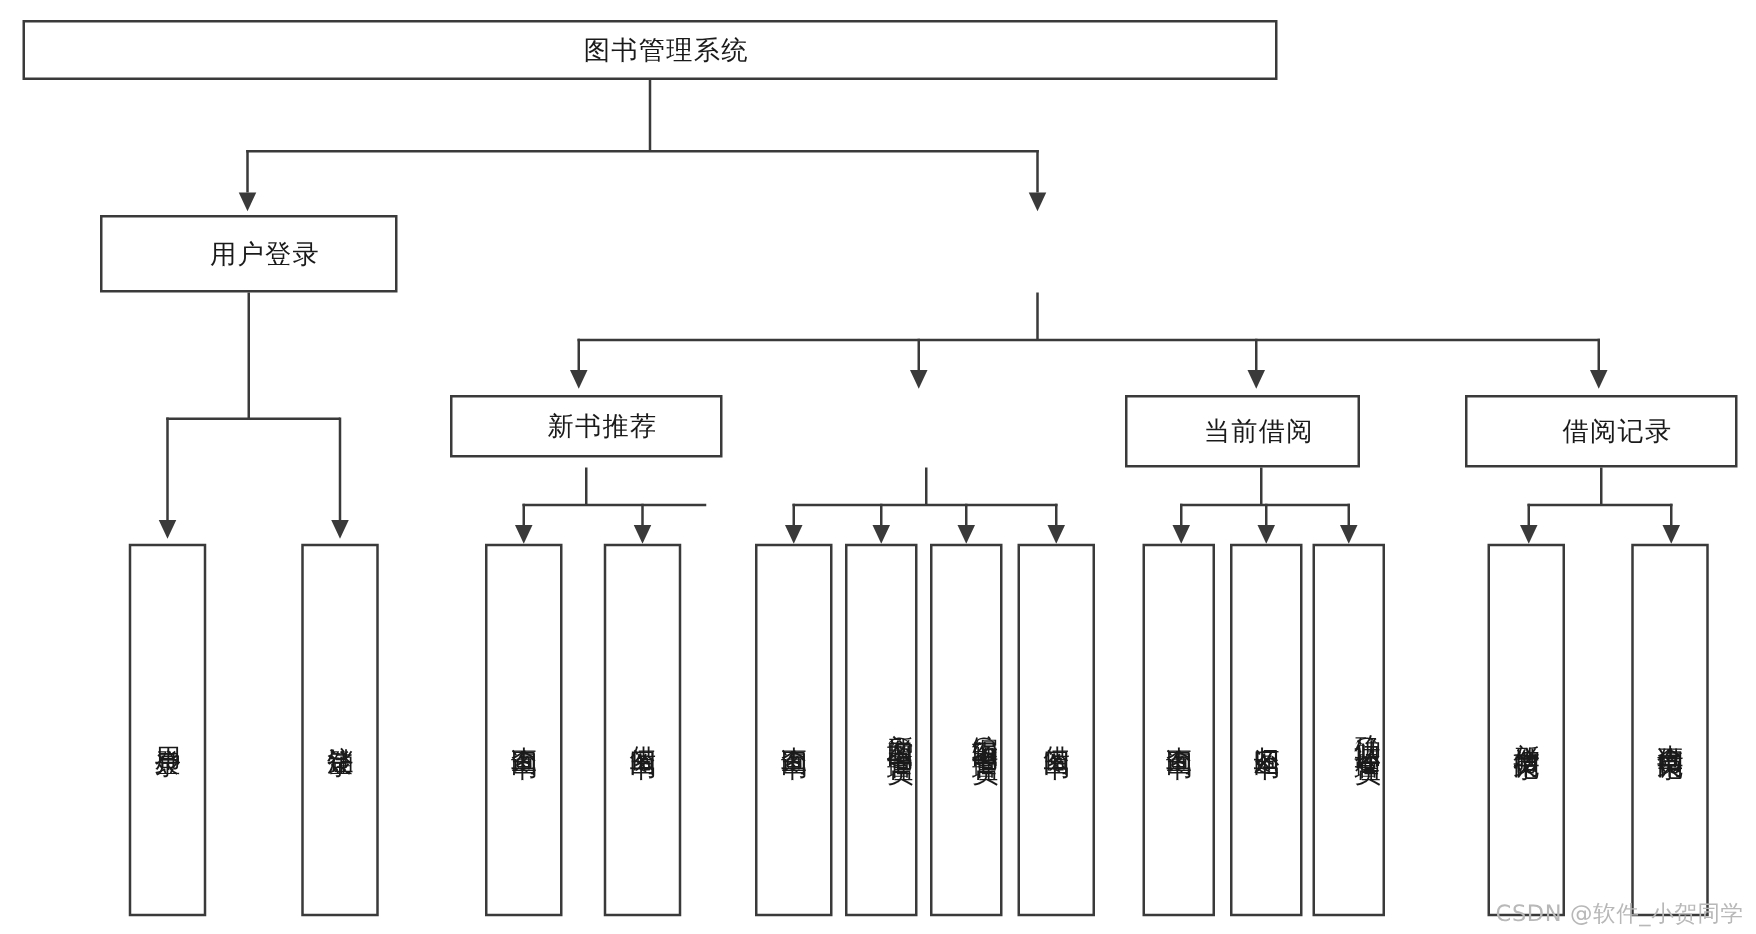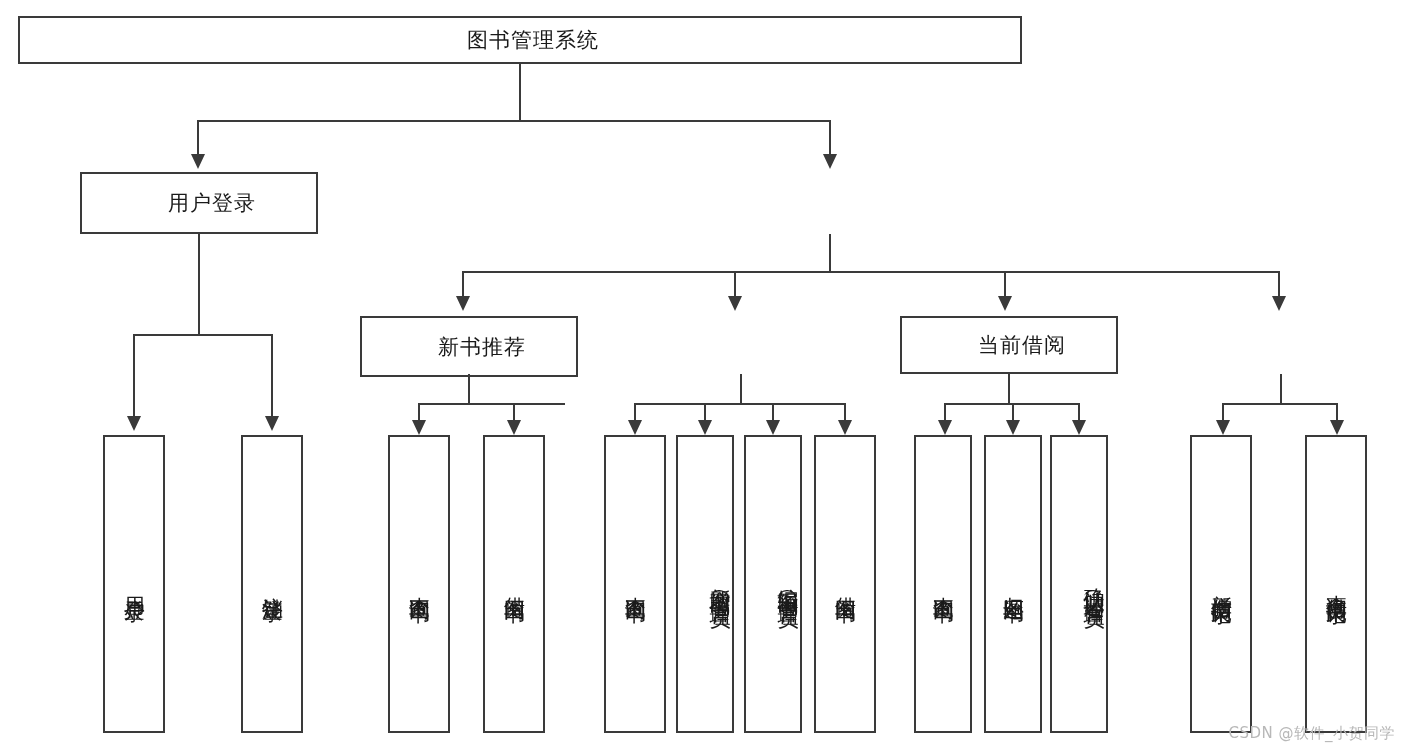--- a/index.html
+++ b/index.html
@@ -61,21 +61,21 @@
     border-left: 7px solid transparent;
     border-right: 7px solid transparent;
     border-top: 15px solid #3a3a3a;
   }
 
   
   #watermark {
     position: absolute;
     right: 10px;
     bottom: 4px;
-    font-size: 15px;
+    font-size: 18px;
     color: #b8b8b8;
     letter-spacing: 0.5px;
     white-space: nowrap;
     font-family: "DejaVu Sans", "Liberation Sans", sans-serif;
     text-align: center;
   }
 </style>
 </head>
 <body>
 
@@ -110,25 +110,28 @@
   <div class="conn hline" style="left:462px; top:271px; width:818px;"></div>
   <div class="conn vline" style="left:462px; top:271px; height:25px;"></div>
   <div class="conn vline" style="left:734px; top:271px; height:25px;"></div>
   <div class="conn vline" style="left:1004px; top:271px; height:25px;"></div>
   <div class="conn vline" style="left:1278px; top:271px; height:25px;"></div>
   <div class="arrow" style="left:456px; top:296px;"></div>
   <div class="arrow" style="left:728px; top:296px;"></div>
   <div class="arrow" style="left:998px; top:296px;"></div>
   <div class="arrow" style="left:1272px; top:296px;"></div>
 
-  <div class="node h-node" style="left:360px; top:316px; width:218px; height:61px;">
+  <div class="node h-node" style="left:360px; top:316px; width:218px; height:50px;">
     <span>新书推荐</span>
   </div>
-  <div class="node h-node" style="left:900px; top:316px; width:218px; height:58px;">
+  <div class="node h-node" style="left:900px; top:316px; width:188px; height:58px;">
     <span>当前借阅</span>
+  </div>
+  <div class="node h-node" style="left:1172px; top:316px; width:218px; height:58px;">
+    <span>借阅记录</span>
   </div>
 
   <div class="conn vline" style="left:468px; top:374px; height:30px;"></div>
   <div class="conn hline" style="left:418px; top:403px; width:147px;"></div>
   <div class="conn vline" style="left:418px; top:403px; height:17px;"></div>
   <div class="conn vline" style="left:513px; top:403px; height:17px;"></div>
   <div class="arrow" style="left:412px; top:420px;"></div>
   <div class="arrow" style="left:507px; top:420px;"></div>
 
   <div class="conn vline" style="left:740px; top:374px; height:30px;"></div>

